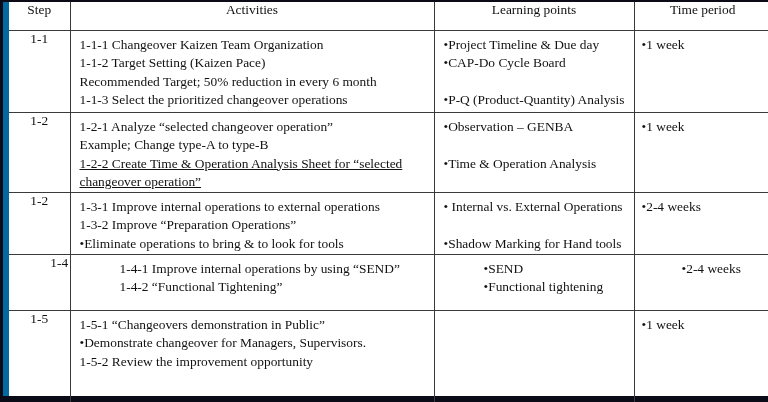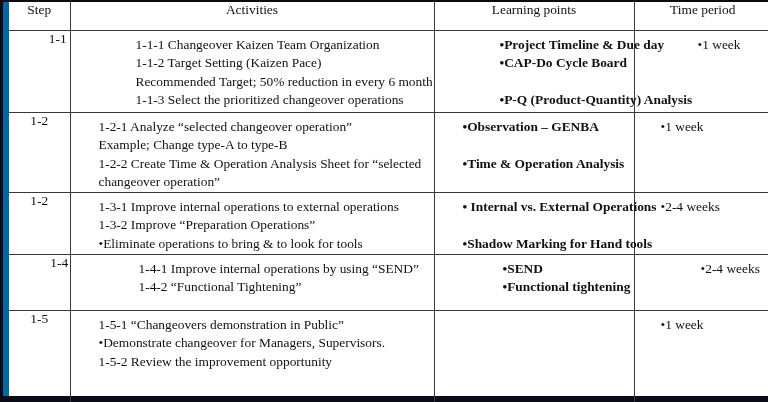--- a/index.html
+++ b/index.html
@@ -57,27 +57,27 @@
     col.c-time { width: 137px; }
 
     td.step {
       text-align: center;
       padding-top: 6px;
     }
     td .cell {
       padding: 5px 0 0 9px;
       line-height: 18.5px;
     }
-    td.learn .cell { padding-left: 9px; font-weight: bold; }
+    td.learn .cell { padding-left: 9px; }
     td.time .cell { padding-left: 7px; }
-    .line { display: block; white-space: nowrap; margin-left: 19px; }
-    .line.wrap { white-space: normal; padding-right: 12px; }
+    .line { display: block; white-space: nowrap; }
+    .line.wrap { white-space: normal; padding-right: 12px; text-decoration: underline; }
     .gap { display: block; height: 18.5px; }
 
-    tr.r1 td { height: 81px; padding-left: 37px; }
+    tr.r1 td { height: 81px; }
     tr.r2 td { height: 77px; }
     tr.r3 td { height: 61px; }
     tr.r4 td { height: 55px; padding-left: 40px; }
     tr.r5 td { height: 96px; }
   </style>
 </head>
 <body>
 
 <div class="frame">
   <table class="plan">

